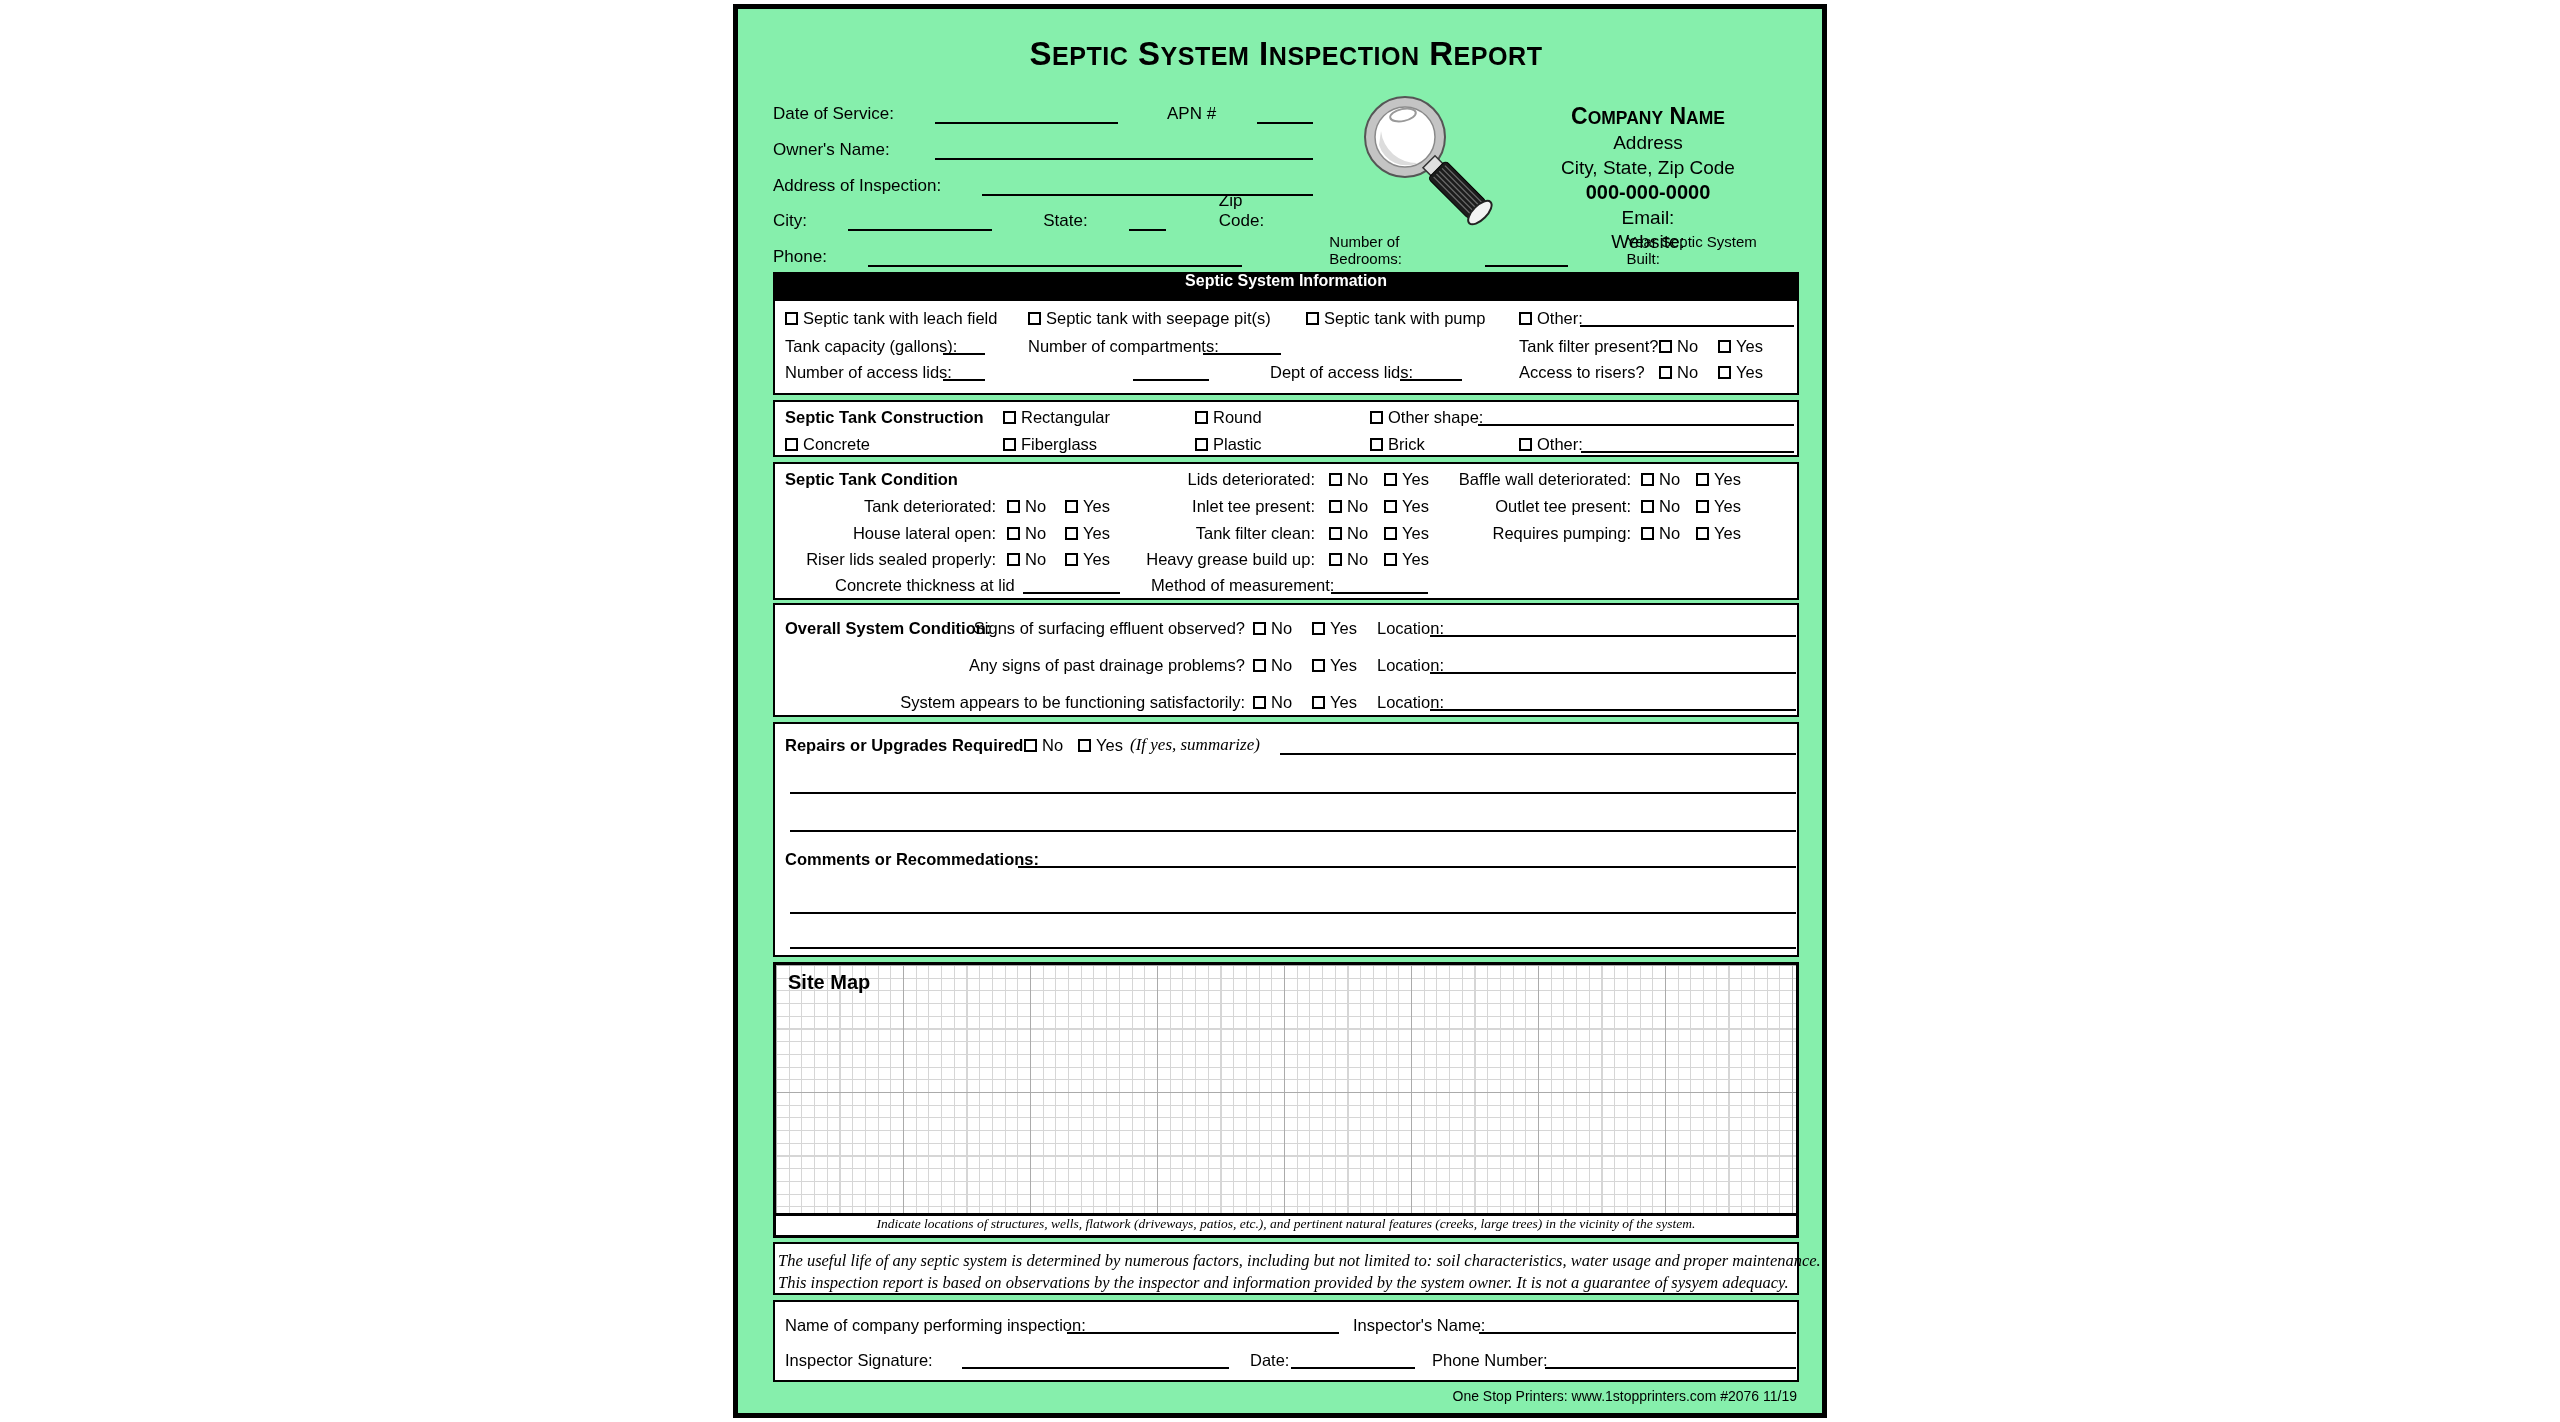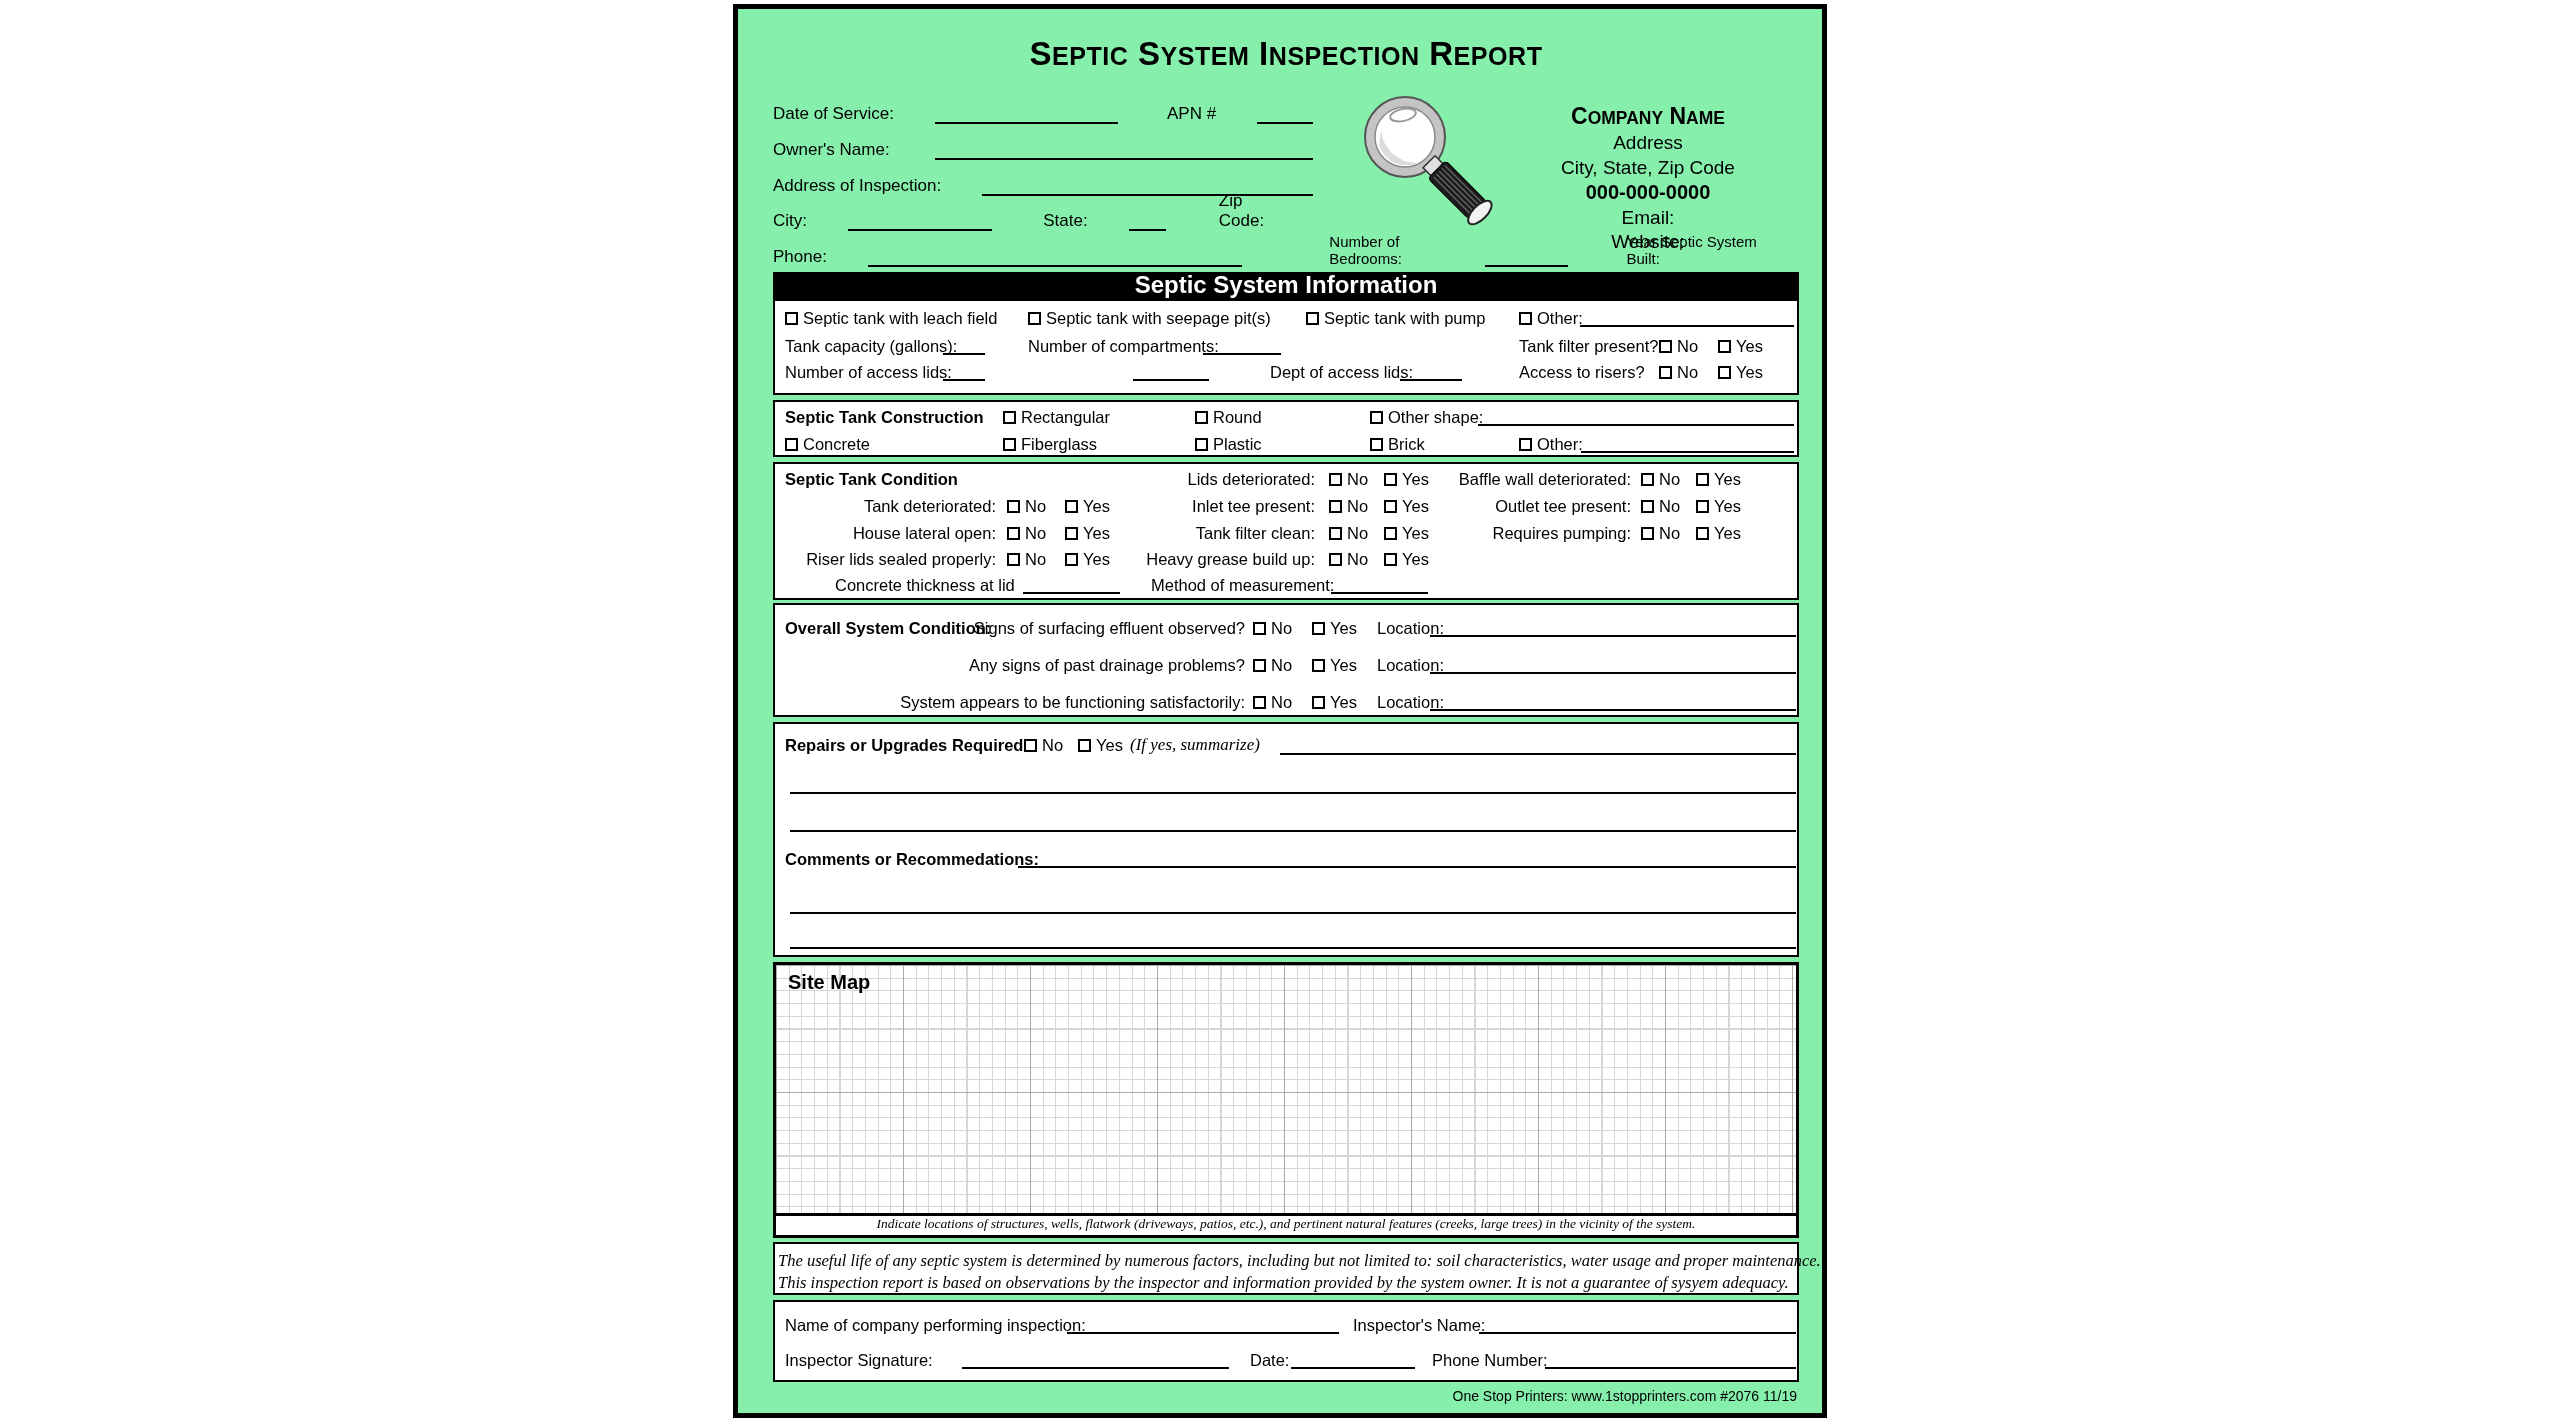--- a/index.html
+++ b/index.html
@@ -15,21 +15,21 @@
   .cb{width:13px;height:13px;border:2px solid #000;display:inline-block;box-sizing:border-box;margin-right:5px;vertical-align:-1px;background:#fff;}
   .cbg{position:absolute;white-space:nowrap;font-size:16.5px;}
   .ra{text-align:right;}
   .title{position:absolute;top:26px;left:0;width:100%;text-align:center;font-weight:bold;font-size:33px;letter-spacing:.5px;}
   .sc-rest{font-size:.76em;}
   .hdr-row{position:absolute;display:flex;align-items:flex-end;height:22px;font-size:17px;gap:41px;}
   .hdr-row .ln{height:17px;}
   .company{position:absolute;left:715px;top:93px;width:320px;text-align:center;line-height:1.28;font-size:19px;}
   .company .cname{font-size:23px;font-weight:bold;}
   .company .cphone{font-weight:bold;font-size:20px;}
-  .bar{position:absolute;left:0;top:263px;width:100%;height:27px;background:#000;color:#fff;display:flex;align-items:flex-end;justify-content:center;font-weight:bold;font-size:24px;box-sizing:border-box;}
+  .bar{position:absolute;left:0;top:263px;width:100%;height:27px;background:#000;color:#fff;display:flex;align-items:flex-start;justify-content:center;font-weight:bold;font-size:16px;box-sizing:border-box;}
   .box{position:absolute;left:0;width:1026px;border:2px solid #000;box-sizing:border-box;background:#fff;}
   .grid-bg{background-image:
     repeating-linear-gradient(to right,#ababab 0 1px,transparent 1px 127px),
     repeating-linear-gradient(to bottom,#ababab 0 1px,transparent 1px 127px),
     repeating-linear-gradient(to right,#d6d6d6 0 1px,transparent 1px 12.7px),
     repeating-linear-gradient(to bottom,#d6d6d6 0 1px,transparent 1px 12.7px);}
   .caption{position:absolute;left:0;bottom:3px;width:100%;text-align:center;font-size:13.5px;}
   .disc{padding:6px 12px 0 3px;font-size:16.5px;line-height:1.35;text-align:center;white-space:nowrap;}
   .footer{position:absolute;top:1379px;right:2px;font-size:14px;}
 </style>

